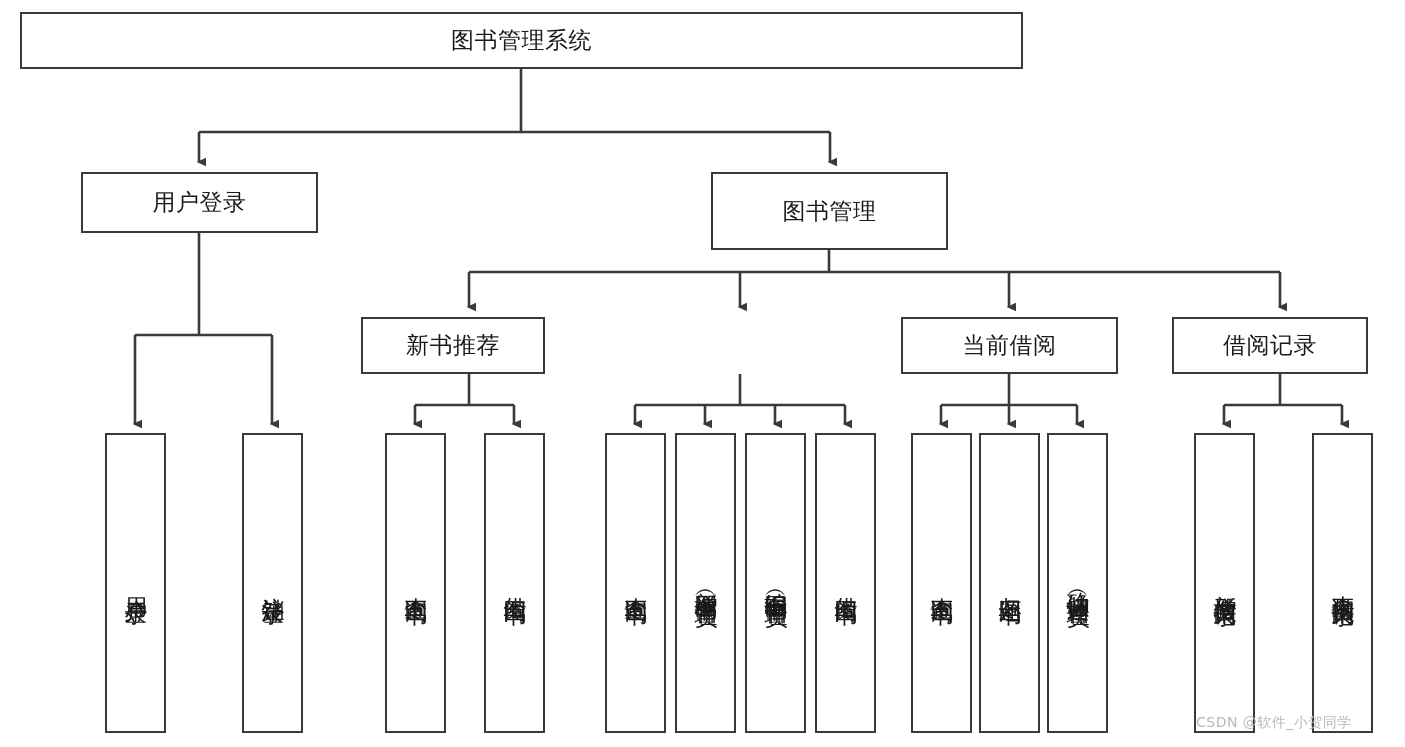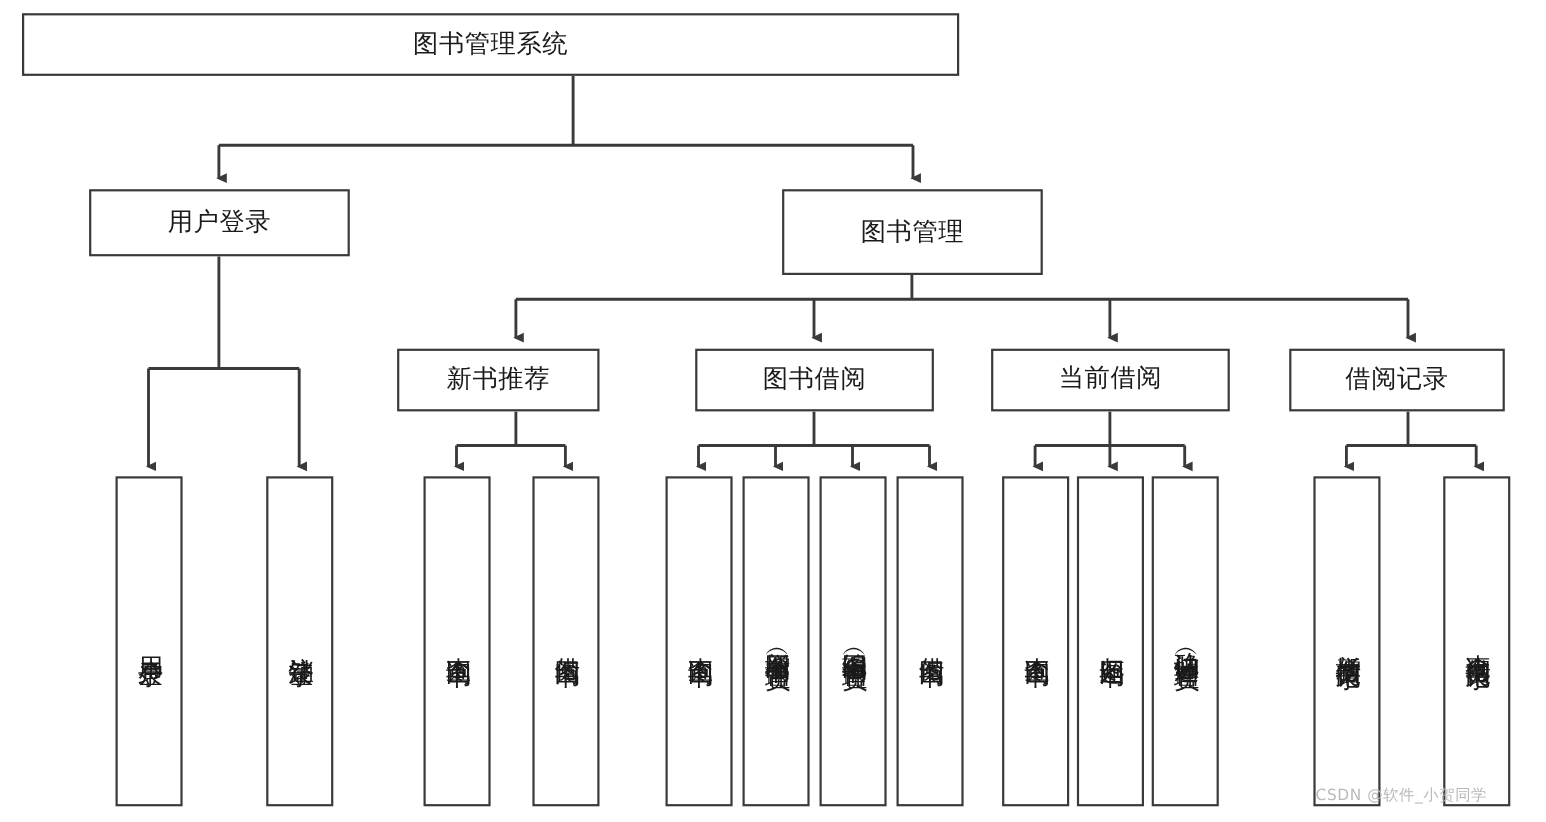--- a/index.html
+++ b/index.html
@@ -115,38 +115,35 @@
       <path d="M1009,405 L1009,424" marker-end="url(#arrow)"></path>
       <path d="M1077,405 L1077,424" marker-end="url(#arrow)"></path>
 
       <path d="M1280,374 L1280,405"></path>
       <path d="M1224,405 L1342,405"></path>
       <path d="M1224,405 L1224,424" marker-end="url(#arrow)"></path>
       <path d="M1342,405 L1342,424" marker-end="url(#arrow)"></path>
     </g>
   </svg>
 
-  <div class="node node-h" style="left:20px;top:12px;width:852px;height:57px;">
+  <div class="node node-h" style="left:20px;top:12px;width:1003px;height:57px;">
     <span>图书管理系统</span>
   </div>
 
   <div class="node node-h" style="left:81px;top:172px;width:237px;height:61px;">
     <span>用户登录</span>
   </div>
   <div class="node node-h" style="left:711px;top:172px;width:237px;height:78px;">
     <span>图书管理</span>
   </div>
 
   <div class="node node-h" style="left:361px;top:317px;width:184px;height:57px;">
     <span>新书推荐</span>
   </div>
-  <div class="node node-h" style="left:632px;top:317px;width:217px;height:57px;">
-    <span>图书借阅</span>
-  </div>
-  <div class="node node-h" style="left:901px;top:317px;width:217px;height:57px;font-family:Liberation Mono, monospace;">
+  <div class="node node-h" style="left:901px;top:317px;width:217px;height:57px;">
     <span>当前借阅</span>
   </div>
   <div class="node node-h" style="left:1172px;top:317px;width:196px;height:57px;">
     <span>借阅记录</span>
   </div>
 
   <div class="node node-v" style="left:105px;top:433px;width:61px;height:300px;">
     <span class="vtext">用户登录</span>
   </div>
   <div class="node node-v" style="left:242px;top:433px;width:61px;height:300px;">

